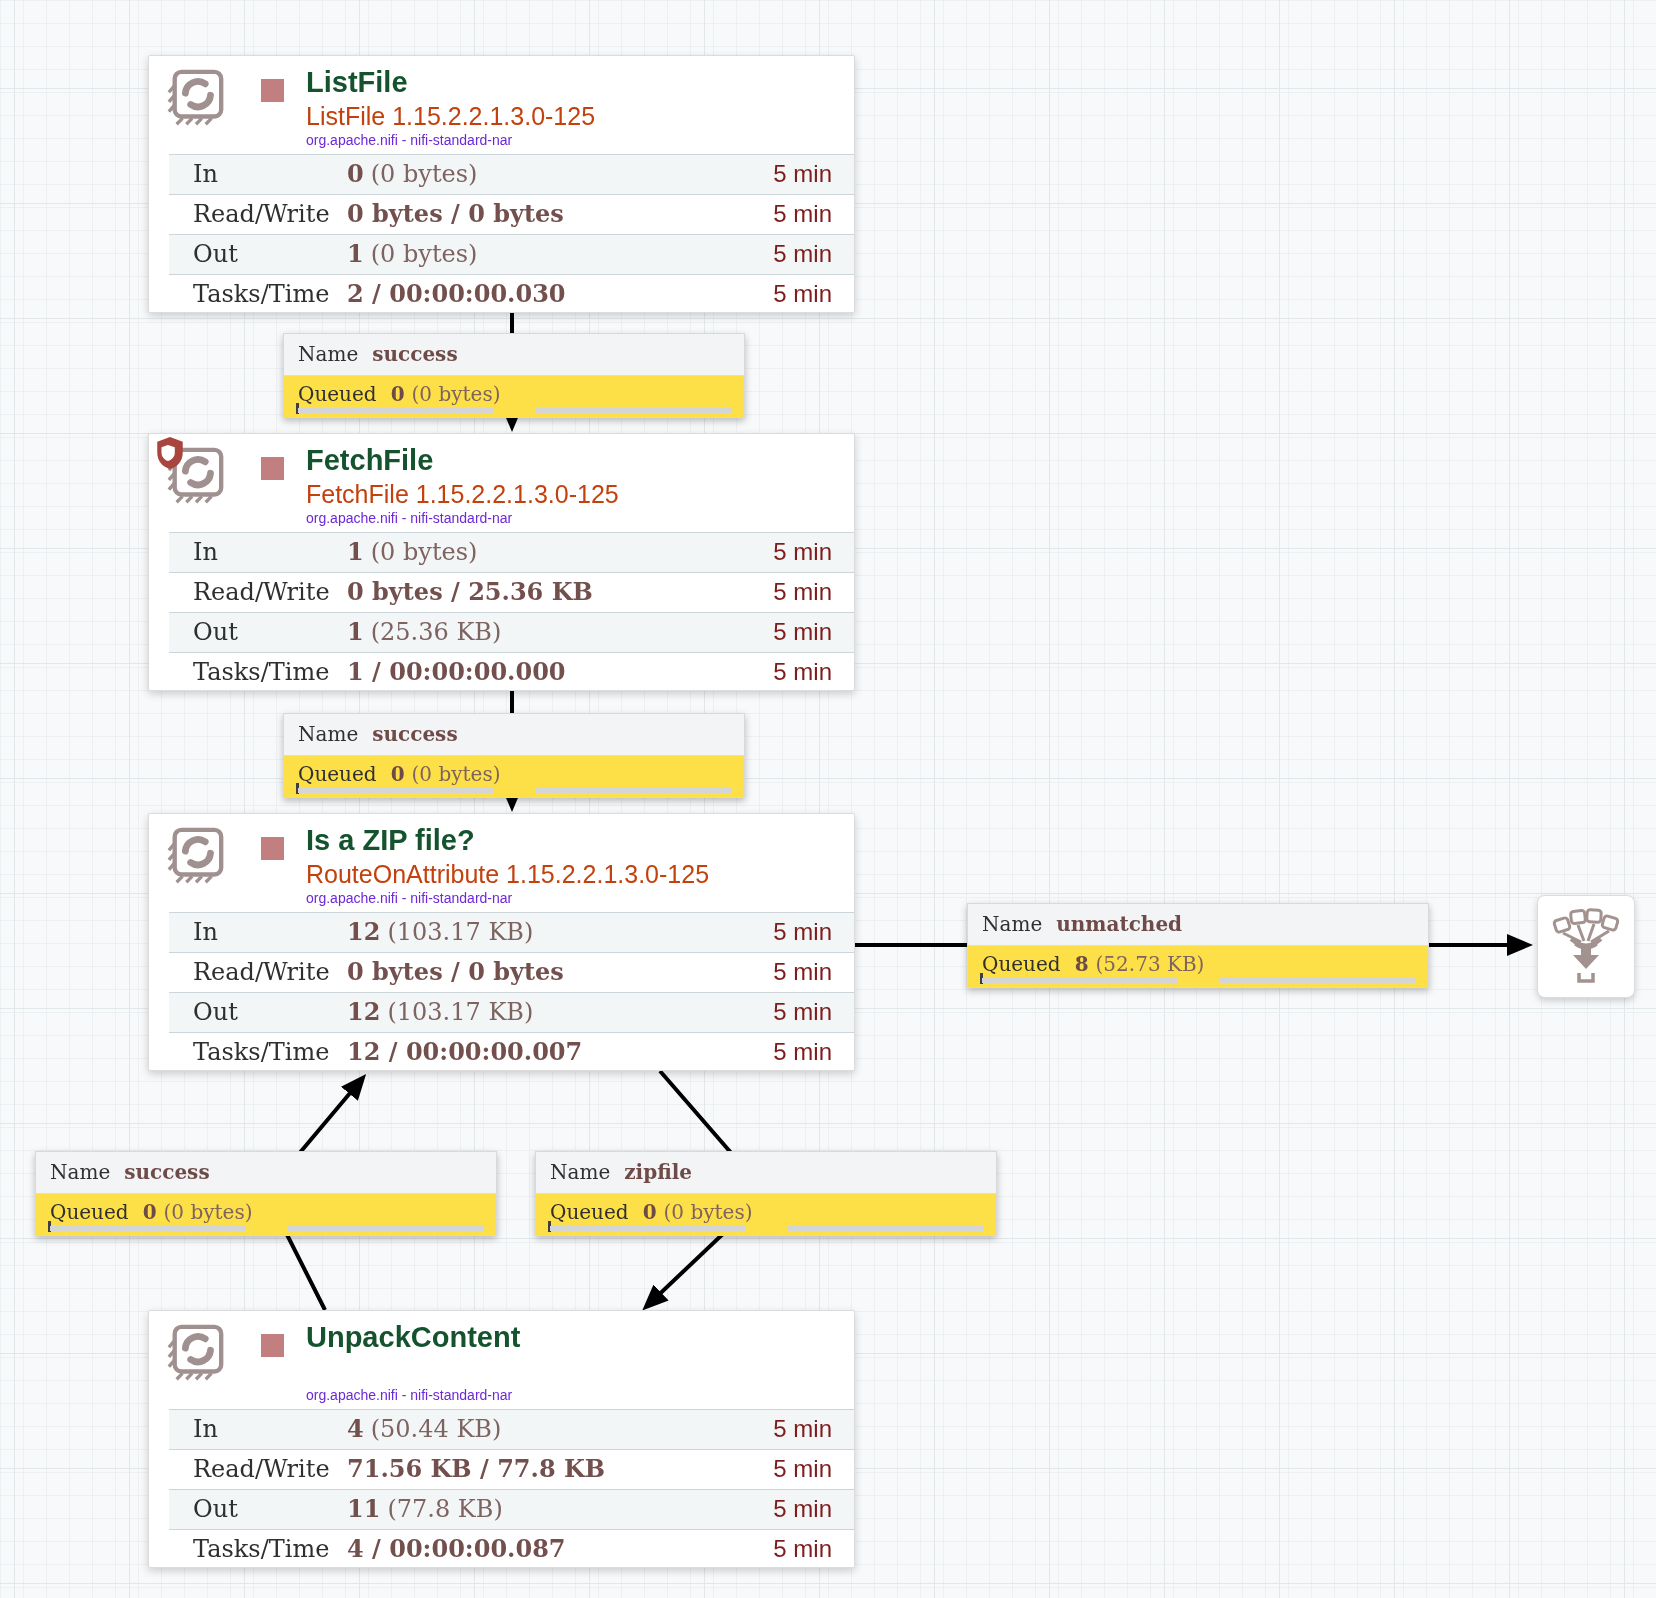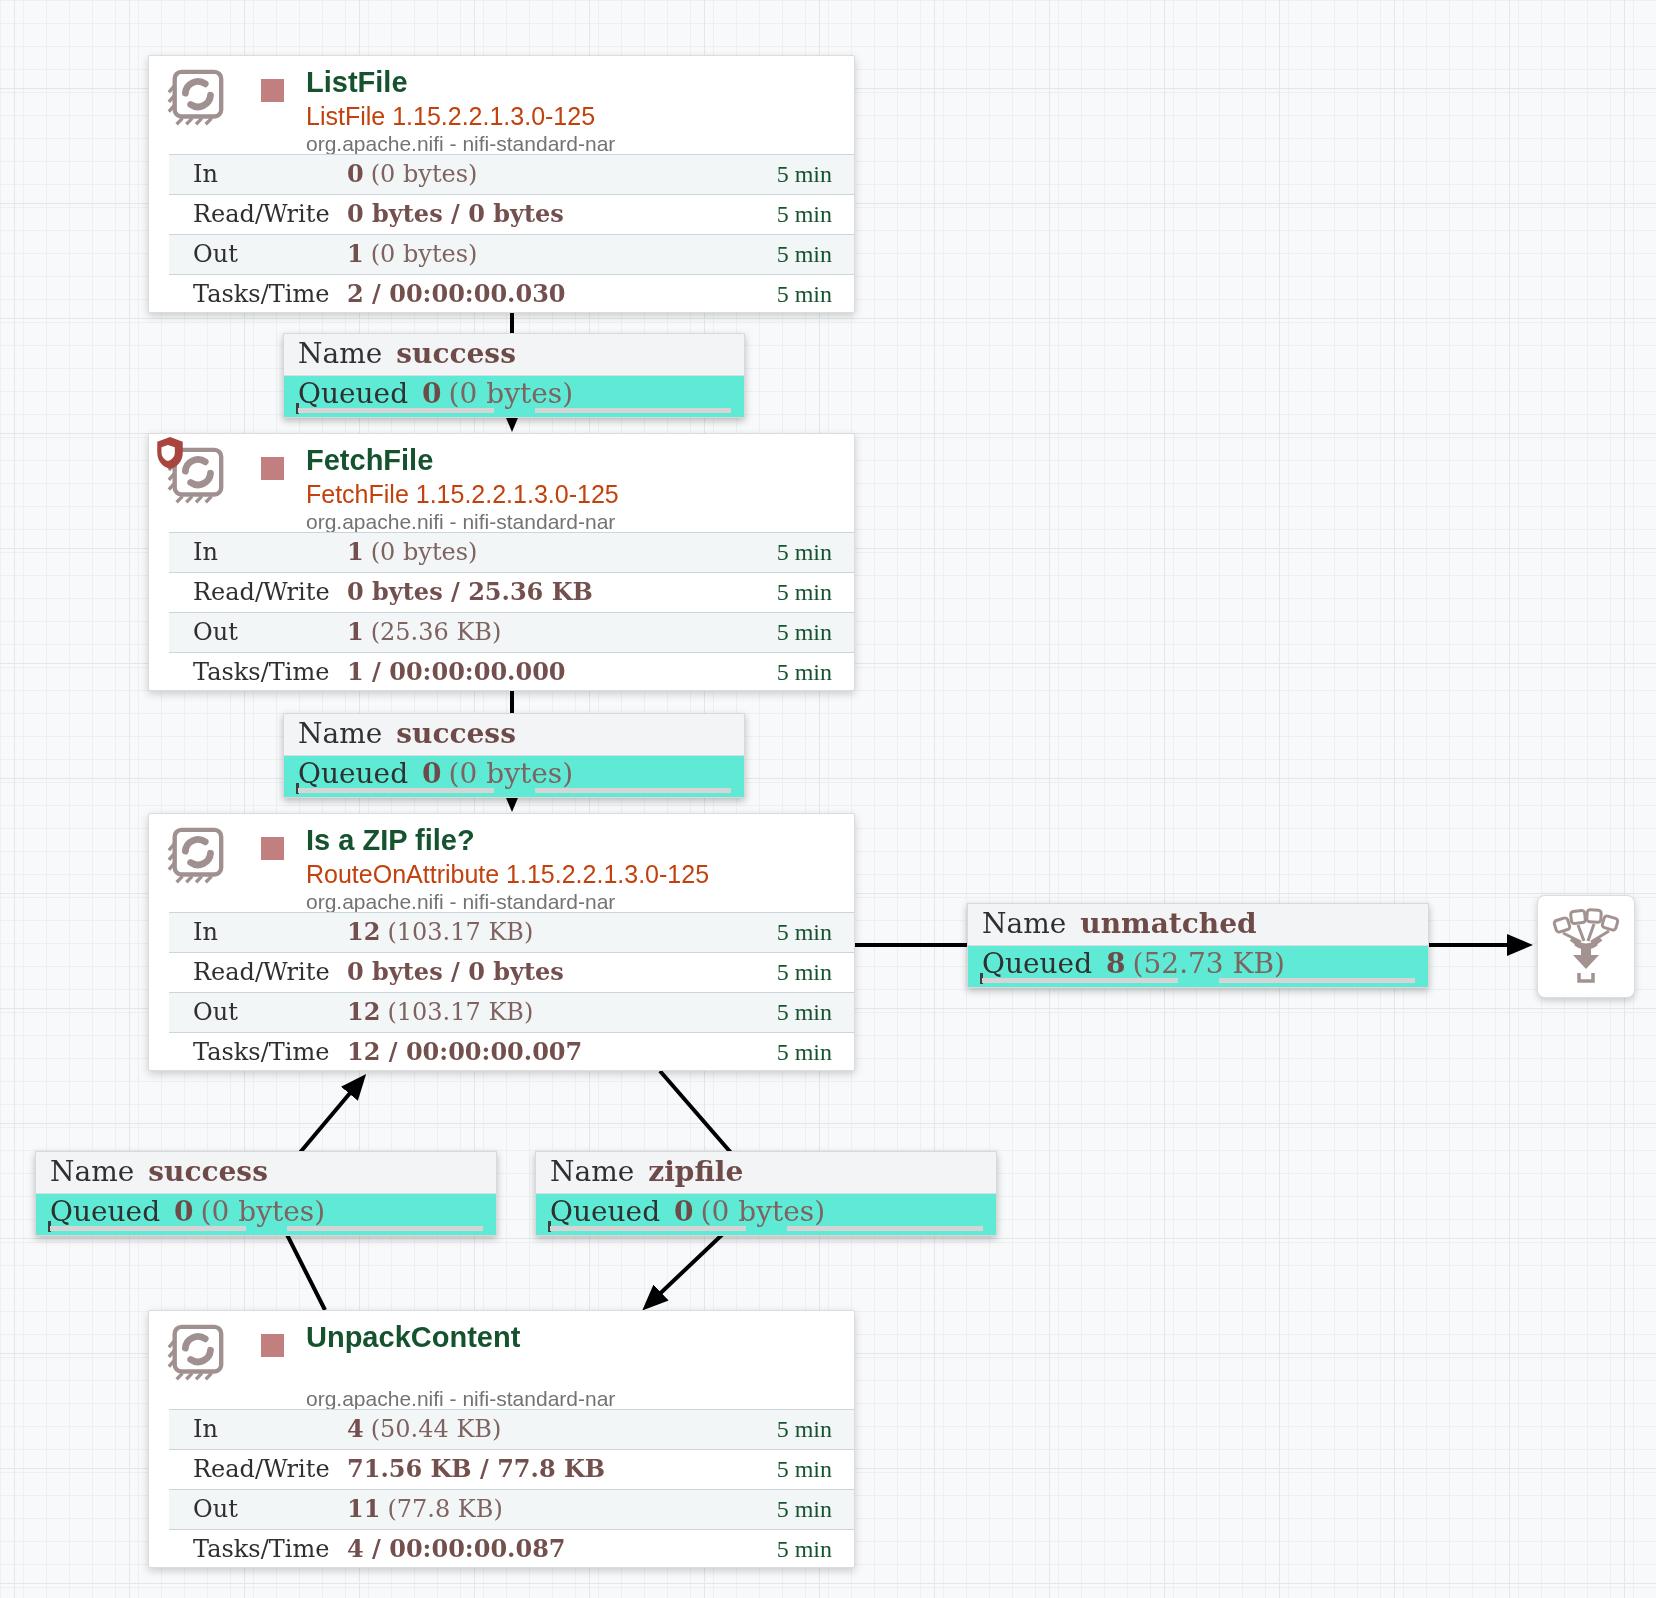--- a/index.html
+++ b/index.html
@@ -26,38 +26,38 @@
   .p0{left:148px;top:55px}
   .p1{left:148px;top:433px}
   .p2{left:148px;top:813px}
   .p3{left:148px;top:1310px}
   .proc-header{position:relative;height:98px}
   .proc-icon{position:absolute;left:16px;top:12px;width:62px;height:64px}
   .restricted-shield{position:absolute;left:6px;top:2px;width:30px;height:34px}
   .run-status{position:absolute;left:112px;top:23px;width:23px;height:23px;background:#c17f7f}
   .proc-title{position:absolute;left:157px;top:10px;font-size:29px;font-weight:bold;color:#14532d;white-space:nowrap}
   .proc-type{position:absolute;left:157px;top:46px;font-size:25px;color:#c2410c;white-space:nowrap}
-  .proc-bundle{position:absolute;left:157px;top:76px;font-size:21px;color:#737373;white-space:nowrap}
+  .proc-bundle{position:absolute;left:157px;top:76px;font-size:14px;color:#6d28d9;white-space:nowrap}
   .stat-row{
     position:relative;height:40px;box-sizing:border-box;
     border-top:1px solid #ccd5d9;line-height:38px;
     font-family:"DejaVu Serif",serif;font-size:24px;white-space:nowrap;margin-left:20px;
   }
   .stat-row.odd{background:#f3f6f7}
   .stat-label{position:absolute;left:24px;color:#2f2f2f}
   .stat-value{position:absolute;left:178px;color:#73504e}
   .stat-value b{font-weight:bold;color:#73504e}
   .stat-value i{font-style:normal;color:#7e6360;margin-left:7px}
-  .stat-time{position:absolute;right:22px;color:#14532d;font-family:Liberation Serif, serif;font-size:24px}
+  .stat-time{position:absolute;right:22px;color:#7f1d1d;font-family:Liberation Sans, sans-serif;font-size:24px}
 
   
   .conn-label{
     position:absolute;width:462px;height:85px;z-index:2;box-sizing:border-box;
-    background:#5eead4;border:1px solid #d9d9d9;box-shadow:0 3px 7px rgba(0,0,0,.25);
-    font-family:"DejaVu Serif",serif;font-size:28px;white-space:nowrap;
+    background:#fde047;border:1px solid #d9d9d9;box-shadow:0 3px 7px rgba(0,0,0,.25);
+    font-family:"DejaVu Serif",serif;font-size:20px;white-space:nowrap;
   }
   .c0{left:283px;top:333px}
   .c1{left:283px;top:713px}
   .c2{left:967px;top:903px}
   .c3{left:35px;top:1151px}
   .c4{left:535px;top:1151px}
   .conn-name-row{
     height:42px;box-sizing:border-box;line-height:40px;padding:0 14px;
     background:#f3f4f6;border-bottom:1px solid #d8dee1;
   }

